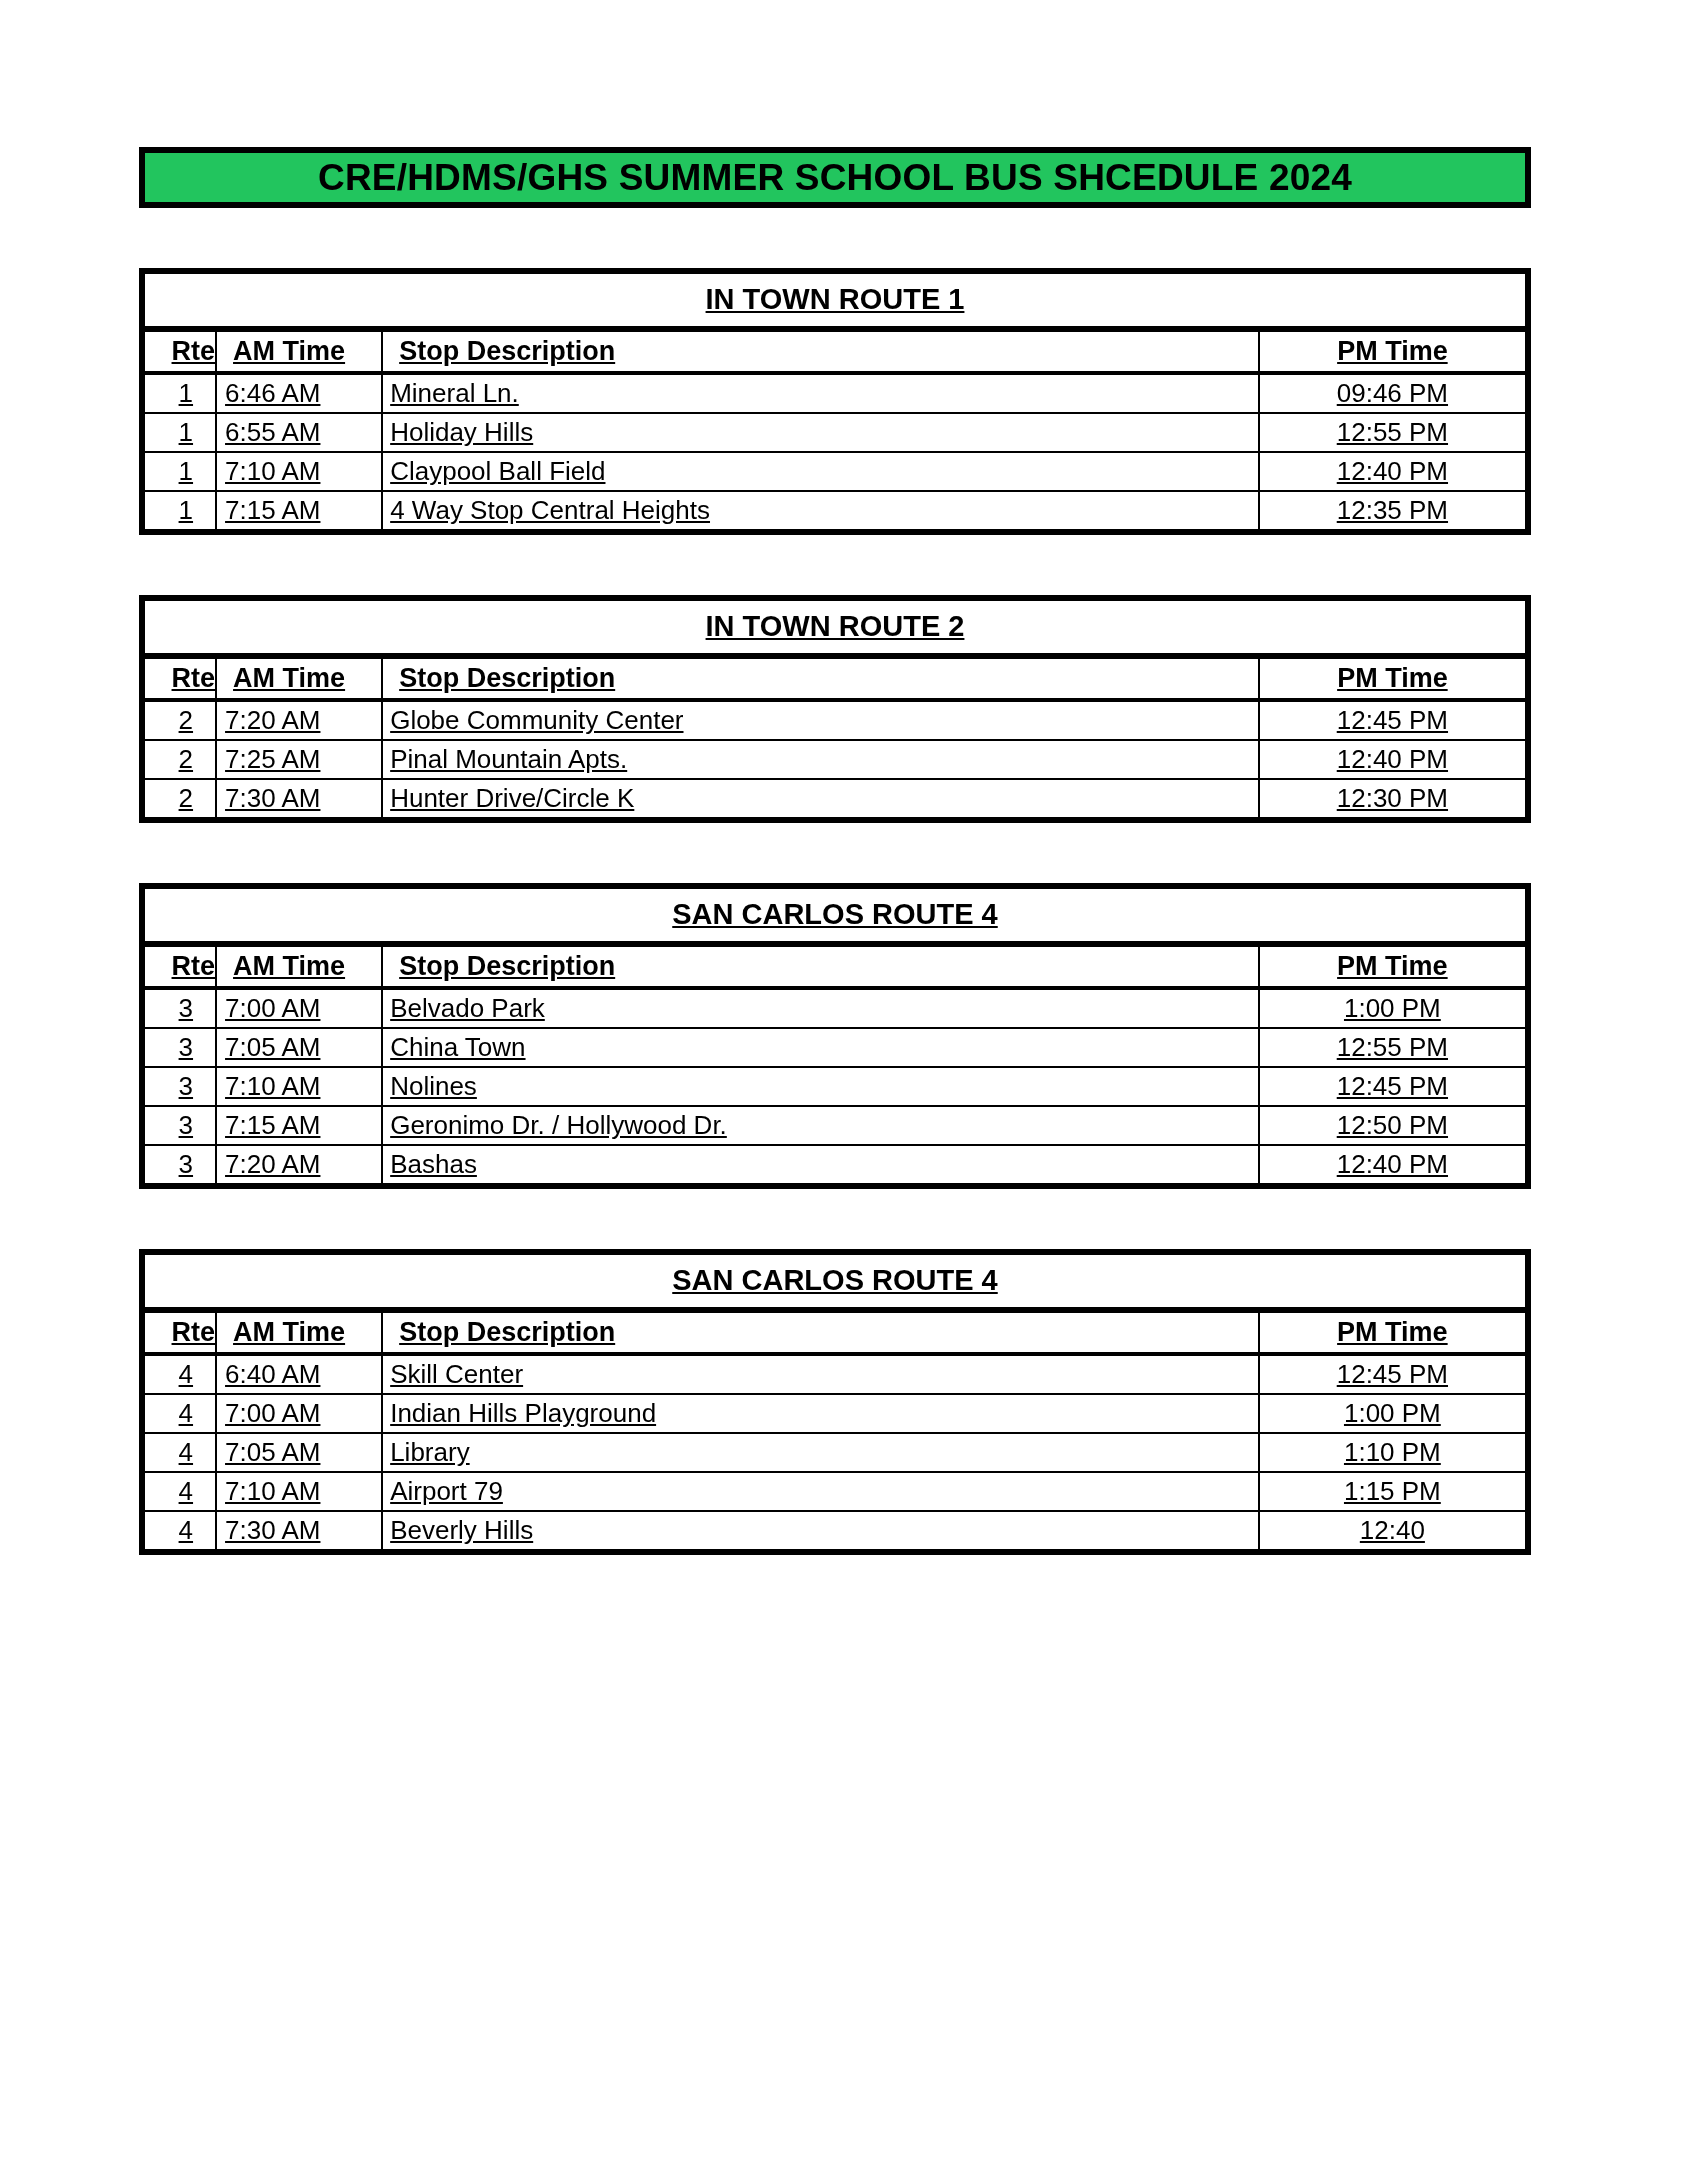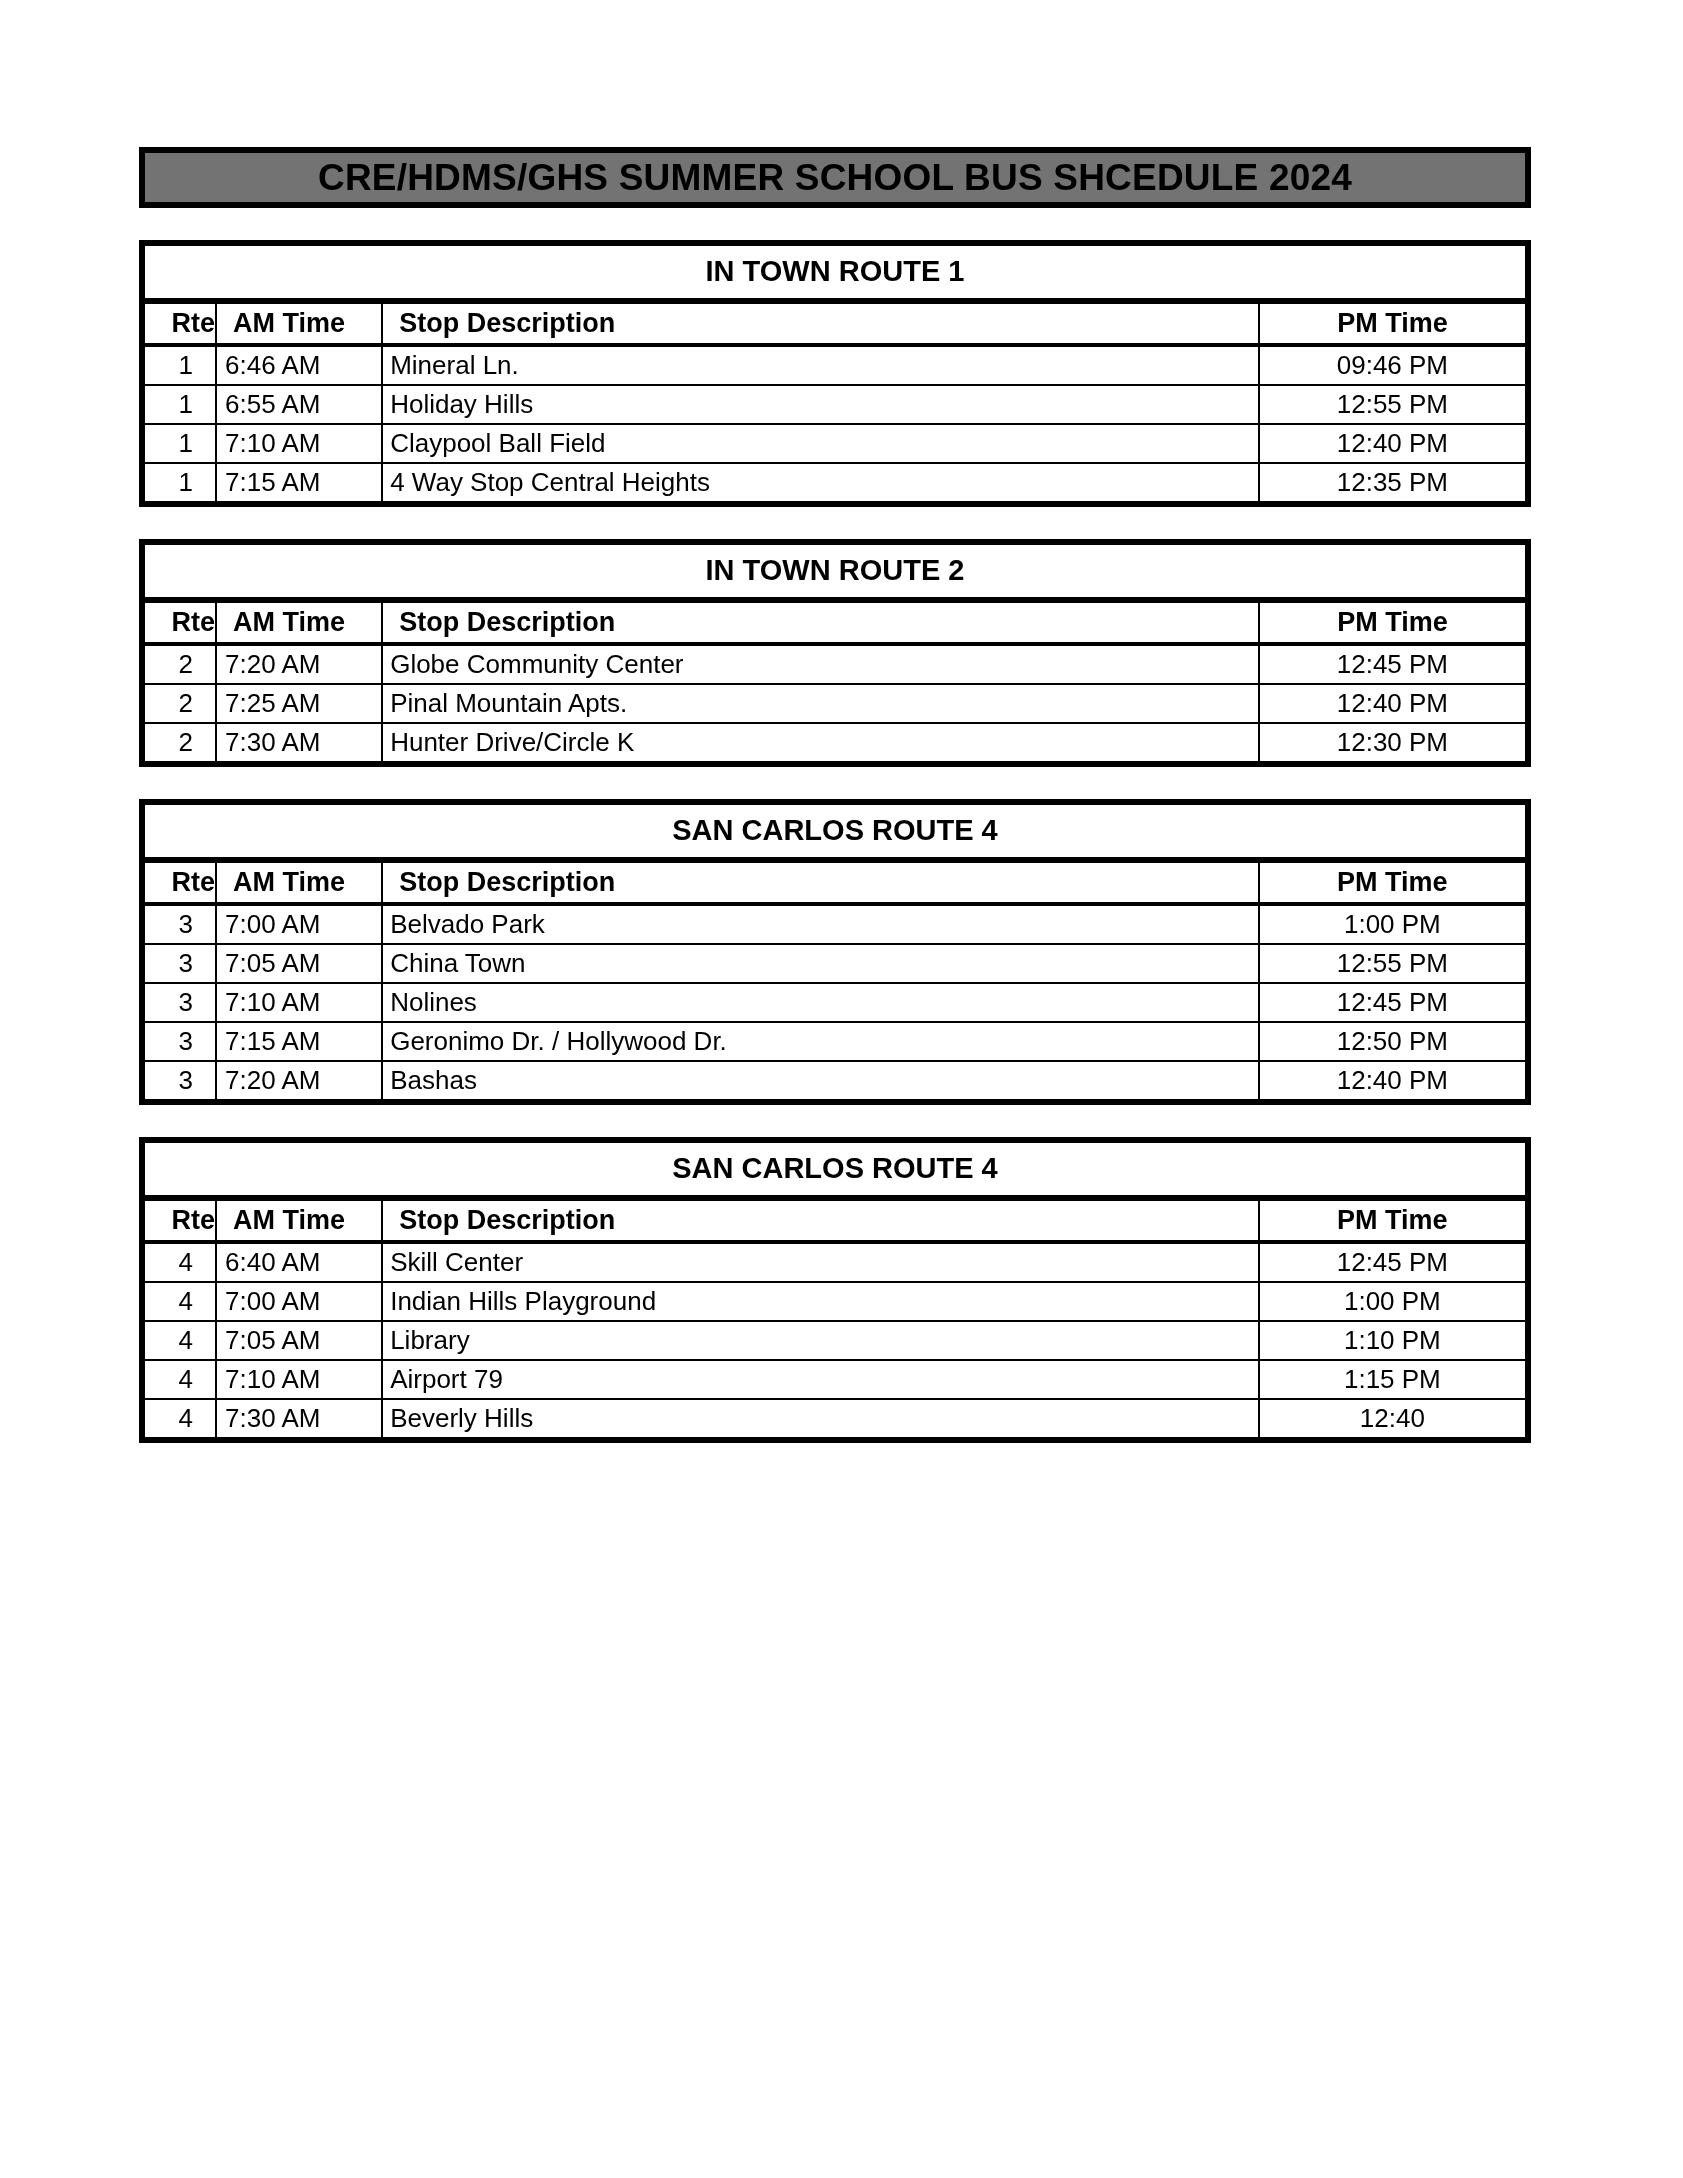--- a/index.html
+++ b/index.html
@@ -19,41 +19,42 @@
   .page {
     position: absolute;
     left: 139px;
     top: 147px;
     width: 1392px;
   }
 
   
   .title-box {
     border: 6px solid #000000;
-    background: #737373;
+    background: #22c55e;
     height: 61px;
     display: flex;
     align-items: center;
     justify-content: center;
     box-sizing: border-box;
   }
   .title-text {
     font-size: 37px;
     font-weight: bold;
     letter-spacing: 0.2px;
     line-height: 1;
     white-space: nowrap;
   }
 
   
   .route-table {
-    margin-top: 32px;
+    margin-top: 60px;
     border: 6px solid #000000;
     box-sizing: border-box;
     background: #ec4899;
+    text-decoration: underline;
   }
 
   table.sched {
     border-collapse: collapse;
     width: 100%;
     table-layout: fixed;
   }
 
   table.sched td {
     border: 2px solid #000000;

